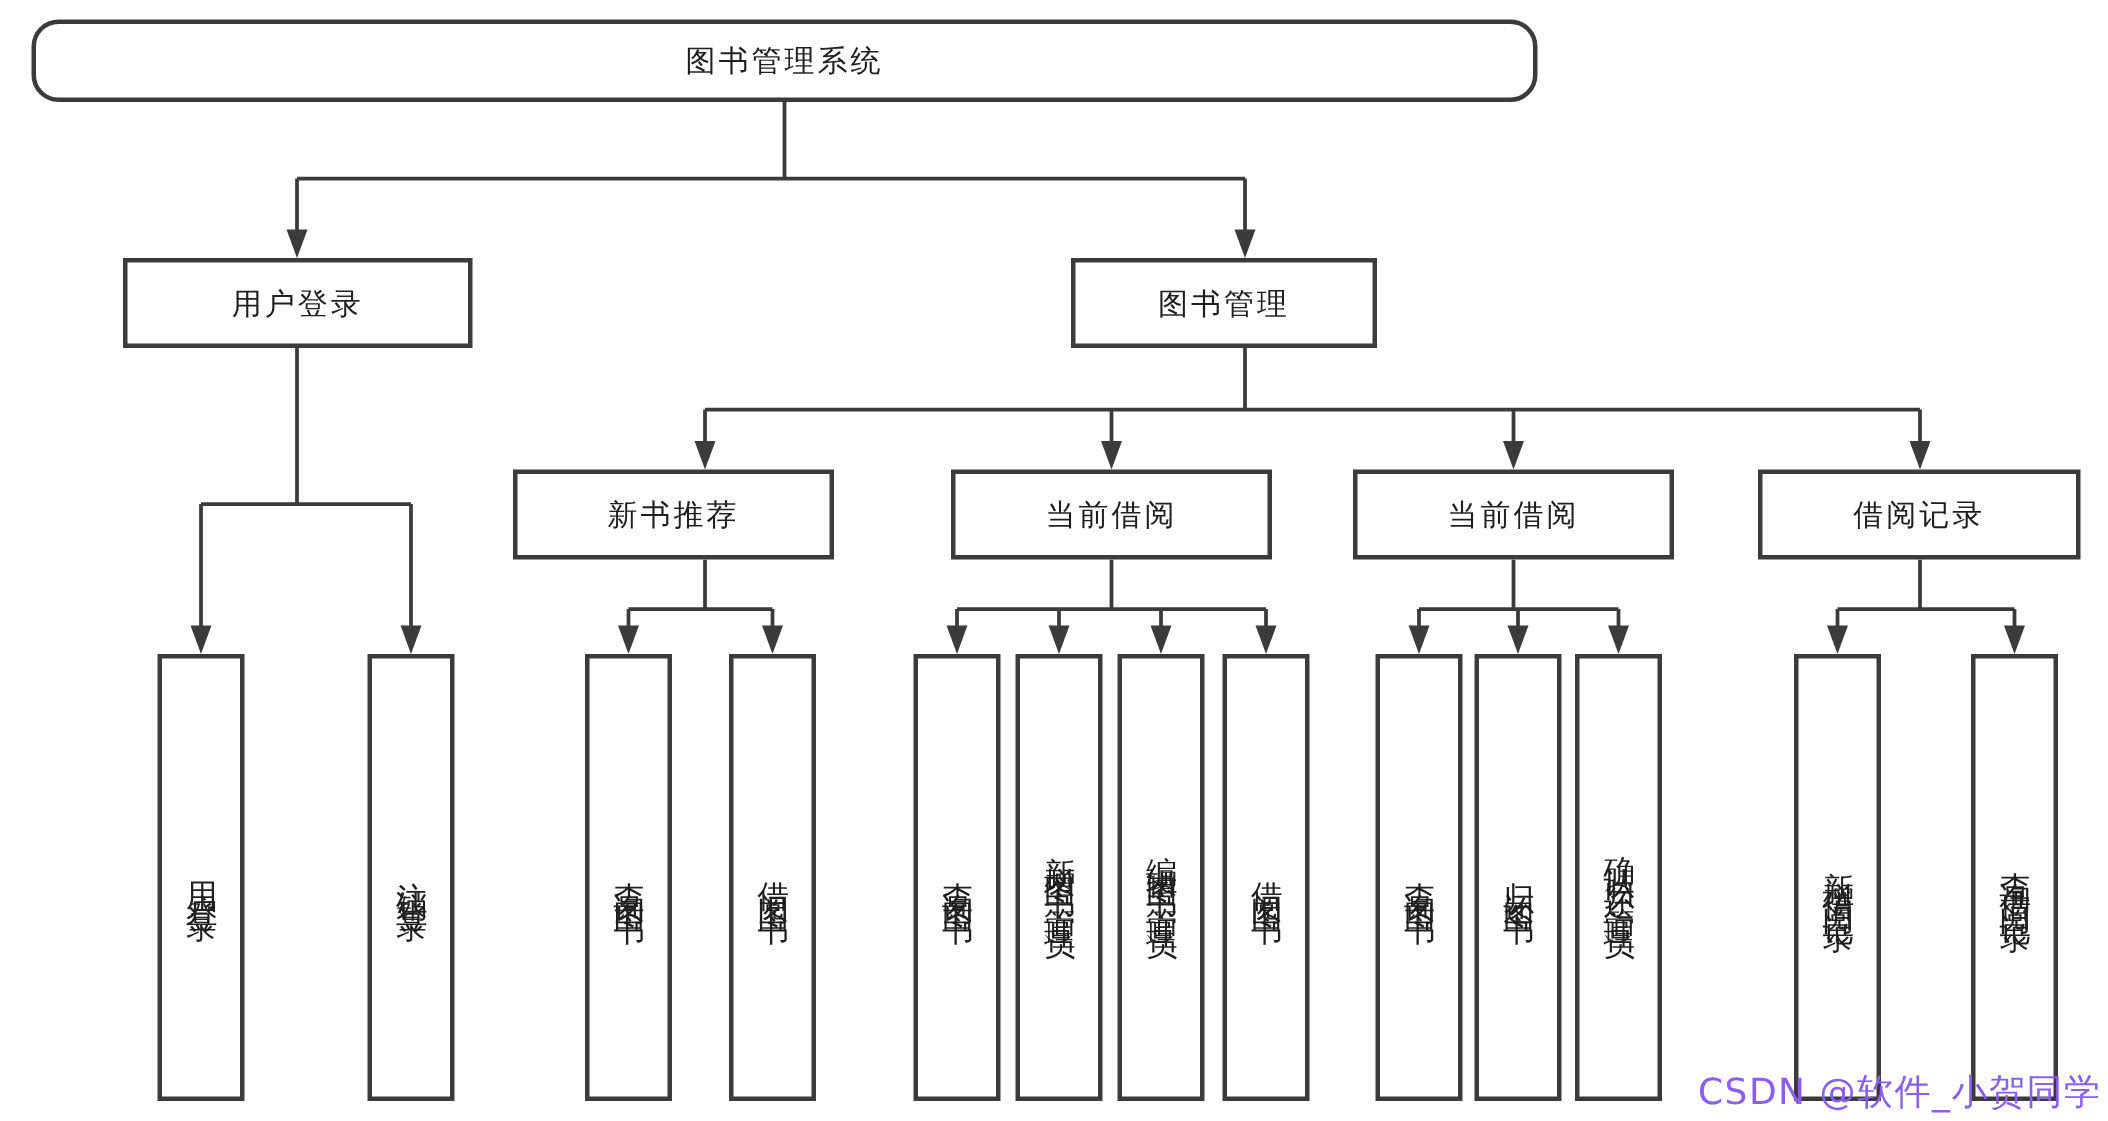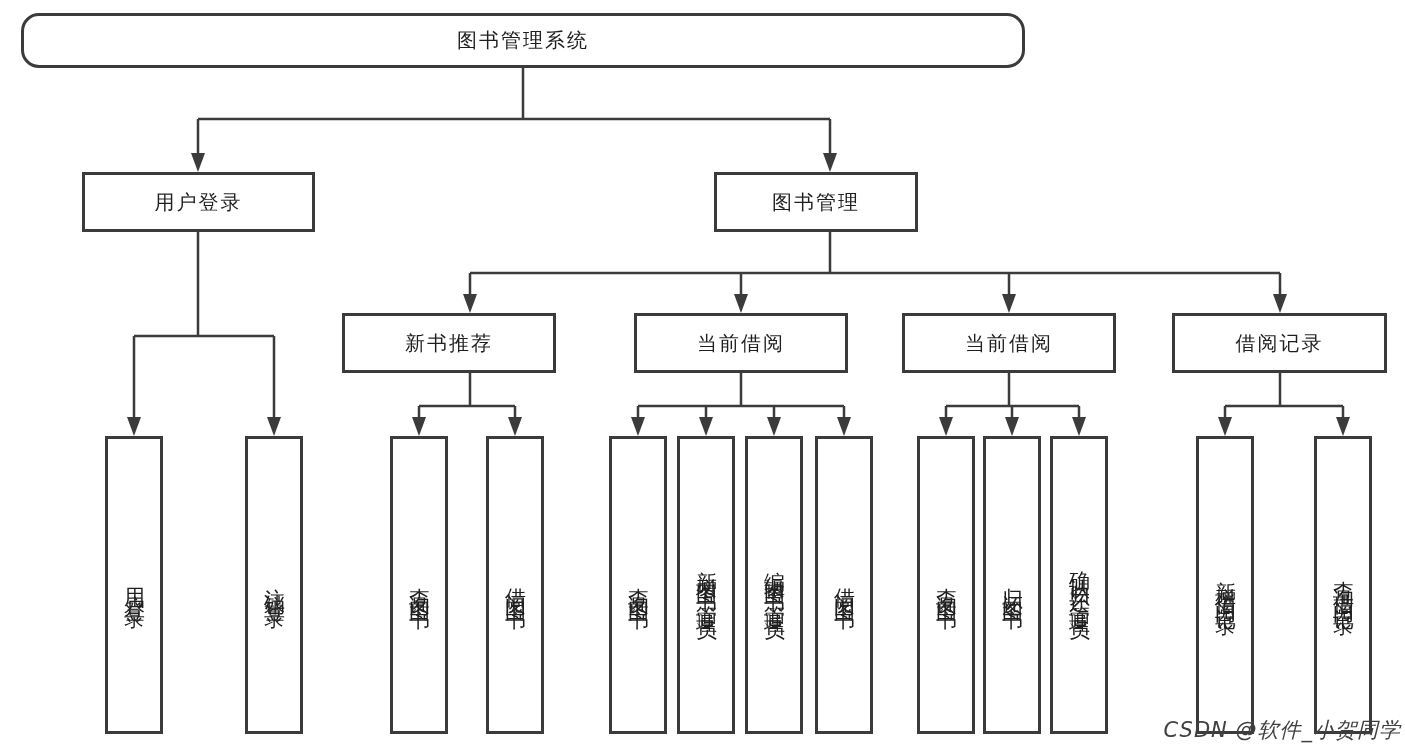--- a/index.html
+++ b/index.html
@@ -46,24 +46,23 @@
     font-size: 21px;
     letter-spacing: 7px;
     line-height: 1;
     white-space: normal;
   }
   .watermark {
     position: absolute;
     z-index: 2;
     right: 4px;
     bottom: 3px;
-    font-size: 21px;
+    font-size: 24px;
     letter-spacing: 1px;
-    color: #404040;
-    font-style: italic;
+    color: #8b5cf6;
   }
 </style>
 </head>
 <body>
 
 <div class="canvas">
 
   <svg class="connectors" viewBox="0 0 1405 747" xmlns="http://www.w3.org/2000/svg">
 
     <path d="M523 68V119M198 119H830M198 119V158M830 119V158"></path>

